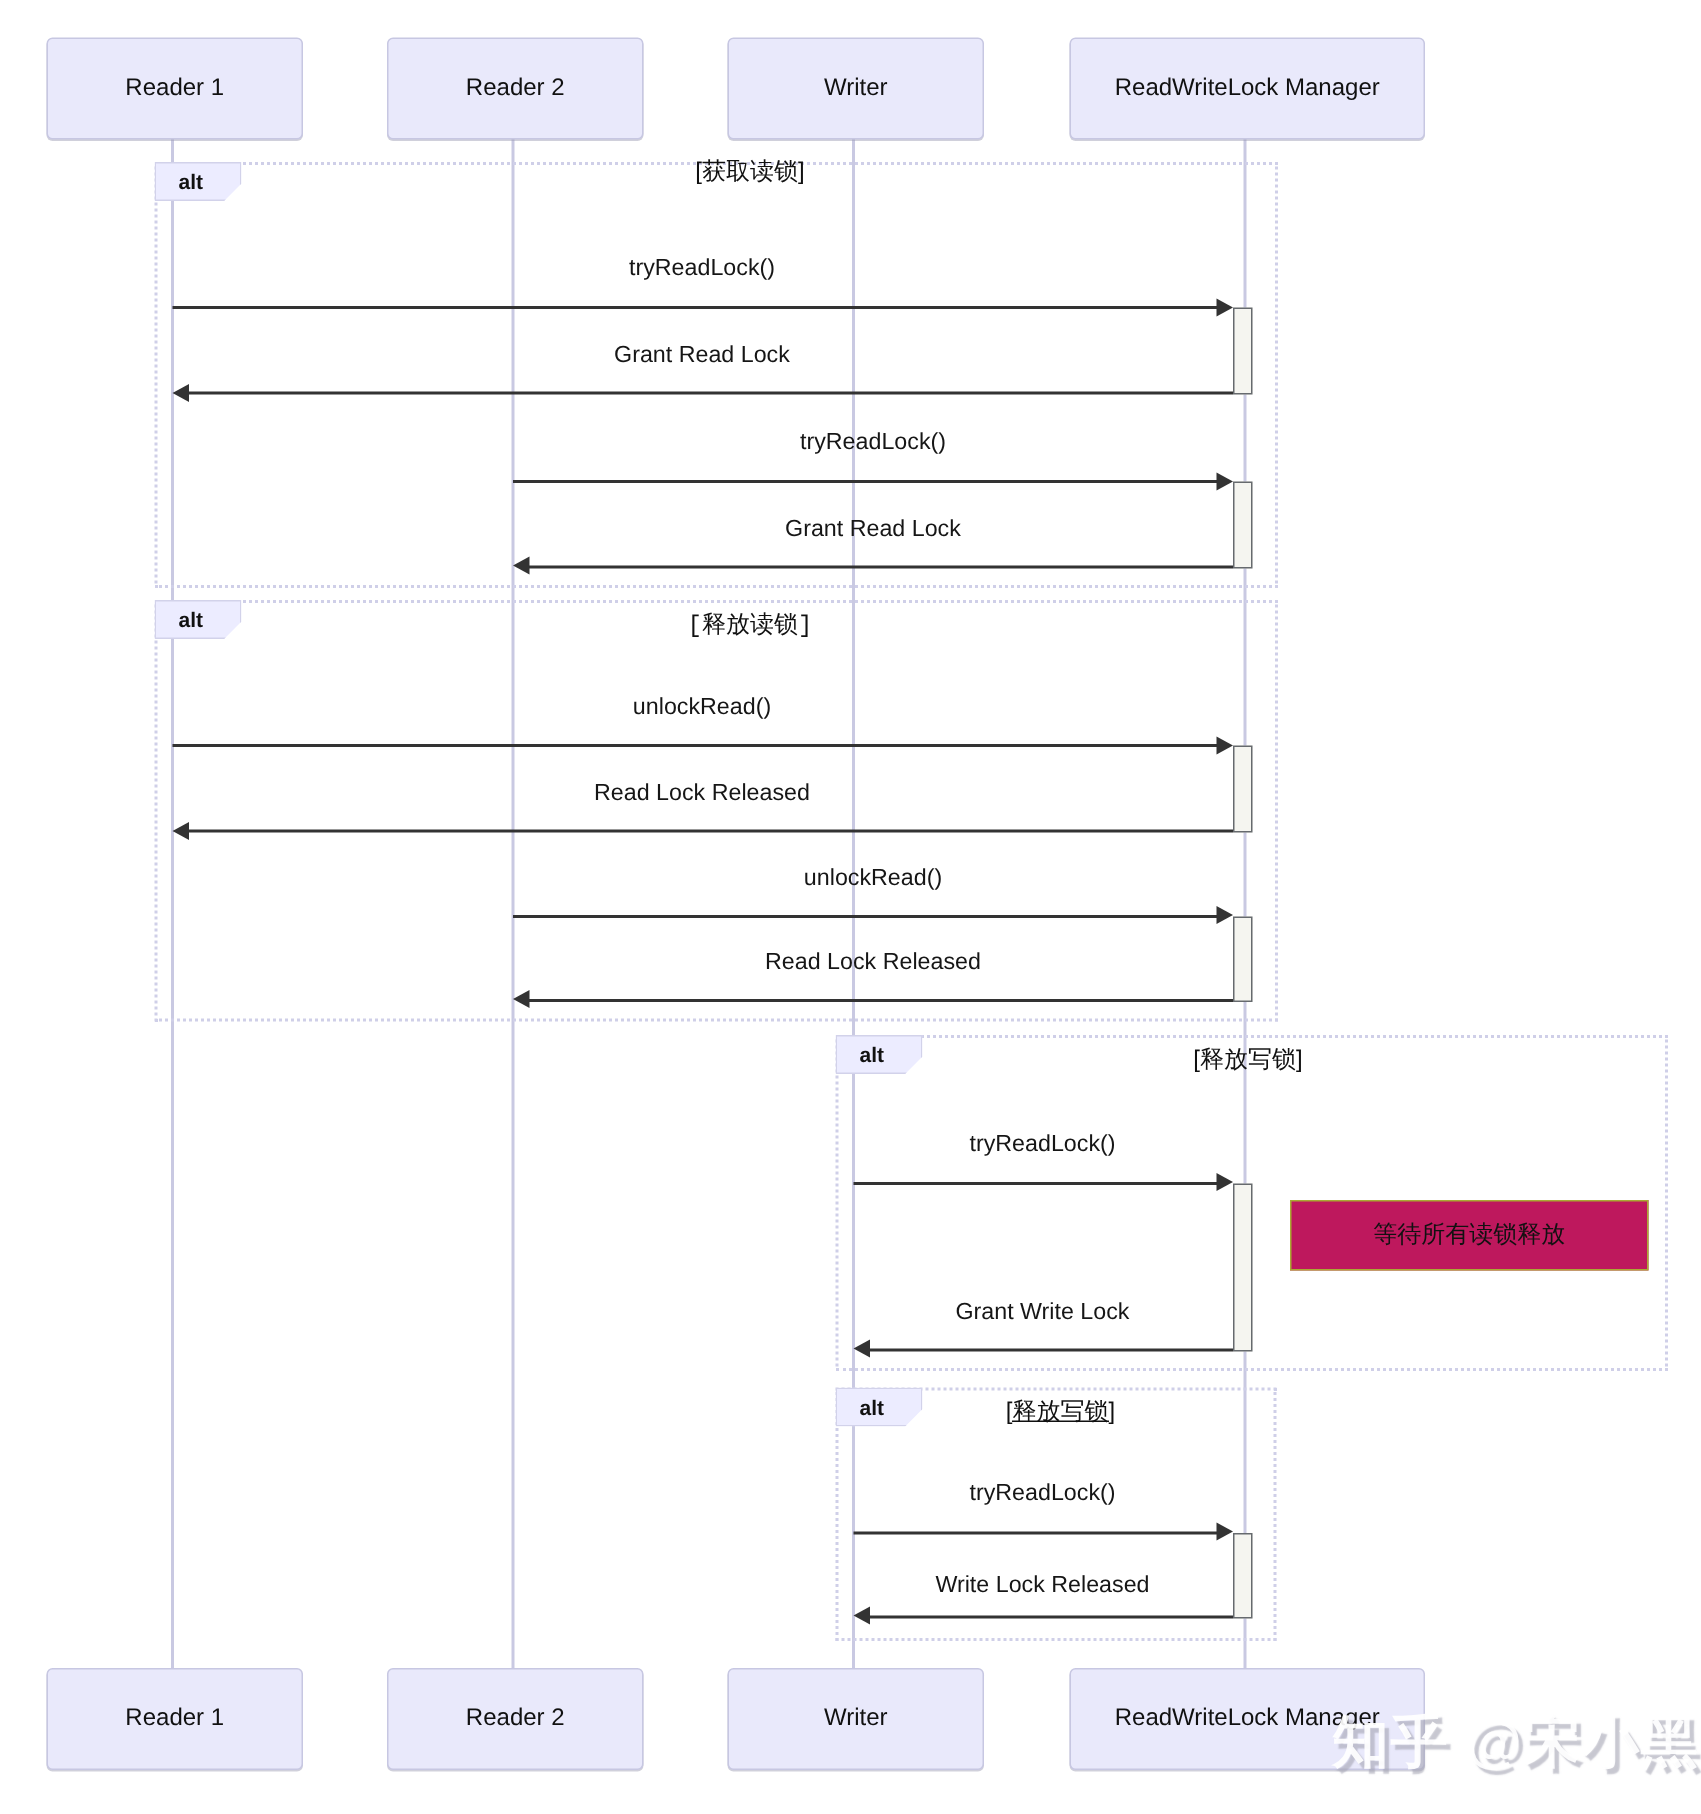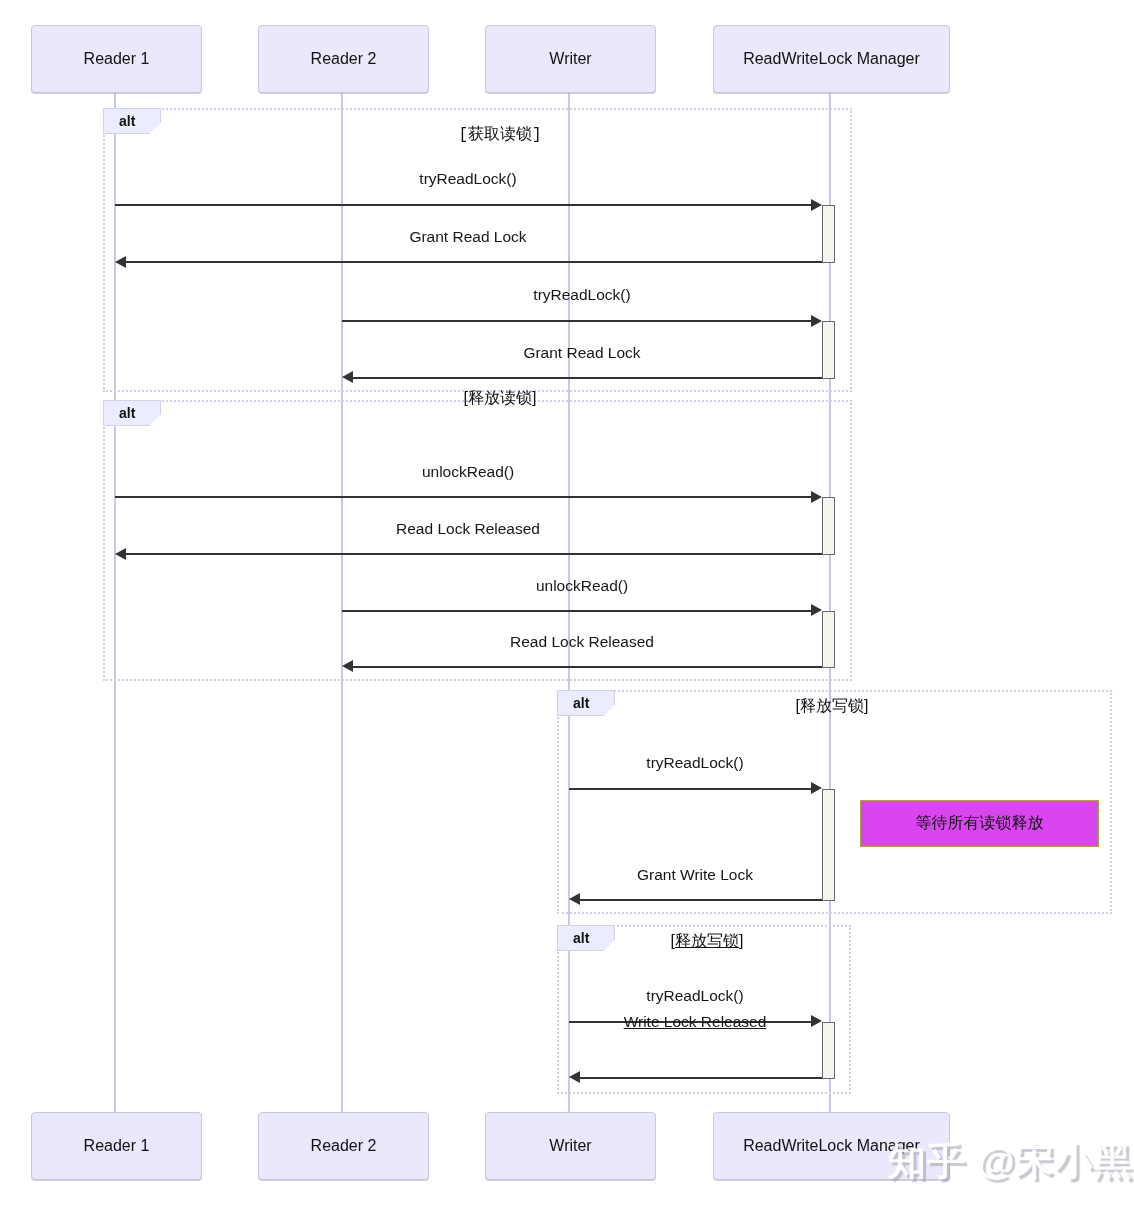--- a/index.html
+++ b/index.html
@@ -29,21 +29,21 @@
     box-sizing:border-box;z-index:4;
   }
   .msg-label{
     position:absolute;width:300px;text-align:center;font-size:15.5px;color:#161616;z-index:5;
   }
   .arrow-line{position:absolute;height:2px;background:#333333;z-index:5;}
   .arrow-head{position:absolute;width:0;height:0;border-top:6px solid transparent;border-bottom:6px solid transparent;z-index:5;}
   .arrow-head.right{border-left:11px solid #333333;}
   .arrow-head.left{border-right:11px solid #333333;}
   .note{
-    position:absolute;background:#d946ef;border:1px solid #aaaa33;z-index:6;
+    position:absolute;background:#be185d;border:1px solid #aaaa33;z-index:6;
     display:flex;align-items:center;justify-content:center;font-size:16px;color:#111;
   }
   .watermark{
     position:absolute;z-index:10;font-size:38px;font-weight:bold;letter-spacing:1px;
     color:rgba(255,255,255,0.92);
     text-shadow:3px 3px 1px rgba(163,163,178,0.6);
     white-space:nowrap;
   }
 </style>
 </head>
@@ -67,22 +67,22 @@
   <div class="alt-tab" style="left:103px;top:400px;">
       <span>alt</span>
     </div>
   <div class="alt-tab" style="left:557px;top:690px;">
       <span>alt</span>
     </div>
   <div class="alt-tab" style="left:557px;top:925px;">
       <span>alt</span>
     </div>
 
-  <div class="alt-condition" style="left:390px;top:124px;font-family:Liberation Mono, monospace;">[获取读锁]</div>
-  <div class="alt-condition" style="left:390px;top:388px;">[释放读锁]</div>
+  <div class="alt-condition" style="left:390px;top:104px;">[获取读锁]</div>
+  <div class="alt-condition" style="left:390px;top:406px;font-family:Liberation Mono, monospace;">[释放读锁]</div>
   <div class="alt-condition" style="left:722px;top:696px;">[释放写锁]</div>
   <div class="alt-condition" style="left:597px;top:931px;text-decoration:underline;">[释放写锁]</div>
 
   <div class="activation" style="left:822px;top:205px;height:58px;"></div>
   <div class="activation" style="left:822px;top:321px;height:58px;"></div>
   <div class="activation" style="left:822px;top:497px;height:58px;"></div>
   <div class="activation" style="left:822px;top:611px;height:57px;"></div>
   <div class="activation" style="left:822px;top:789px;height:112px;"></div>
   <div class="activation" style="left:822px;top:1022px;height:57px;"></div>
 
@@ -123,21 +123,21 @@
   <div class="arrow-head right" style="left:811px;top:782px;"></div>
 
   <div class="msg-label" style="left:545px;top:866px;">Grant Write Lock</div>
   <div class="arrow-line" style="left:579px;top:899px;width:243px;"></div>
   <div class="arrow-head left" style="left:569px;top:893px;"></div>
 
   <div class="msg-label" style="left:545px;top:987px;">tryReadLock()</div>
   <div class="arrow-line" style="left:569px;top:1021px;width:243px;"></div>
   <div class="arrow-head right" style="left:811px;top:1015px;"></div>
 
-  <div class="msg-label" style="left:545px;top:1013px;text-decoration:underline;">Write Lock Released</div>
+  <div class="msg-label" style="left:545px;top:1048px;">Write Lock Released</div>
   <div class="arrow-line" style="left:579px;top:1077px;width:243px;"></div>
   <div class="arrow-head left" style="left:569px;top:1071px;"></div>
 
   <div class="note" style="left:860px;top:800px;width:237px;height:45px;">
     <span>等待所有读锁释放</span>
   </div>
 
   <div class="participant" style="left:31px;top:25px;width:169px;">Reader 1</div>
   <div class="participant" style="left:258px;top:25px;width:169px;">Reader 2</div>
   <div class="participant" style="left:485px;top:25px;width:169px;">Writer</div>

